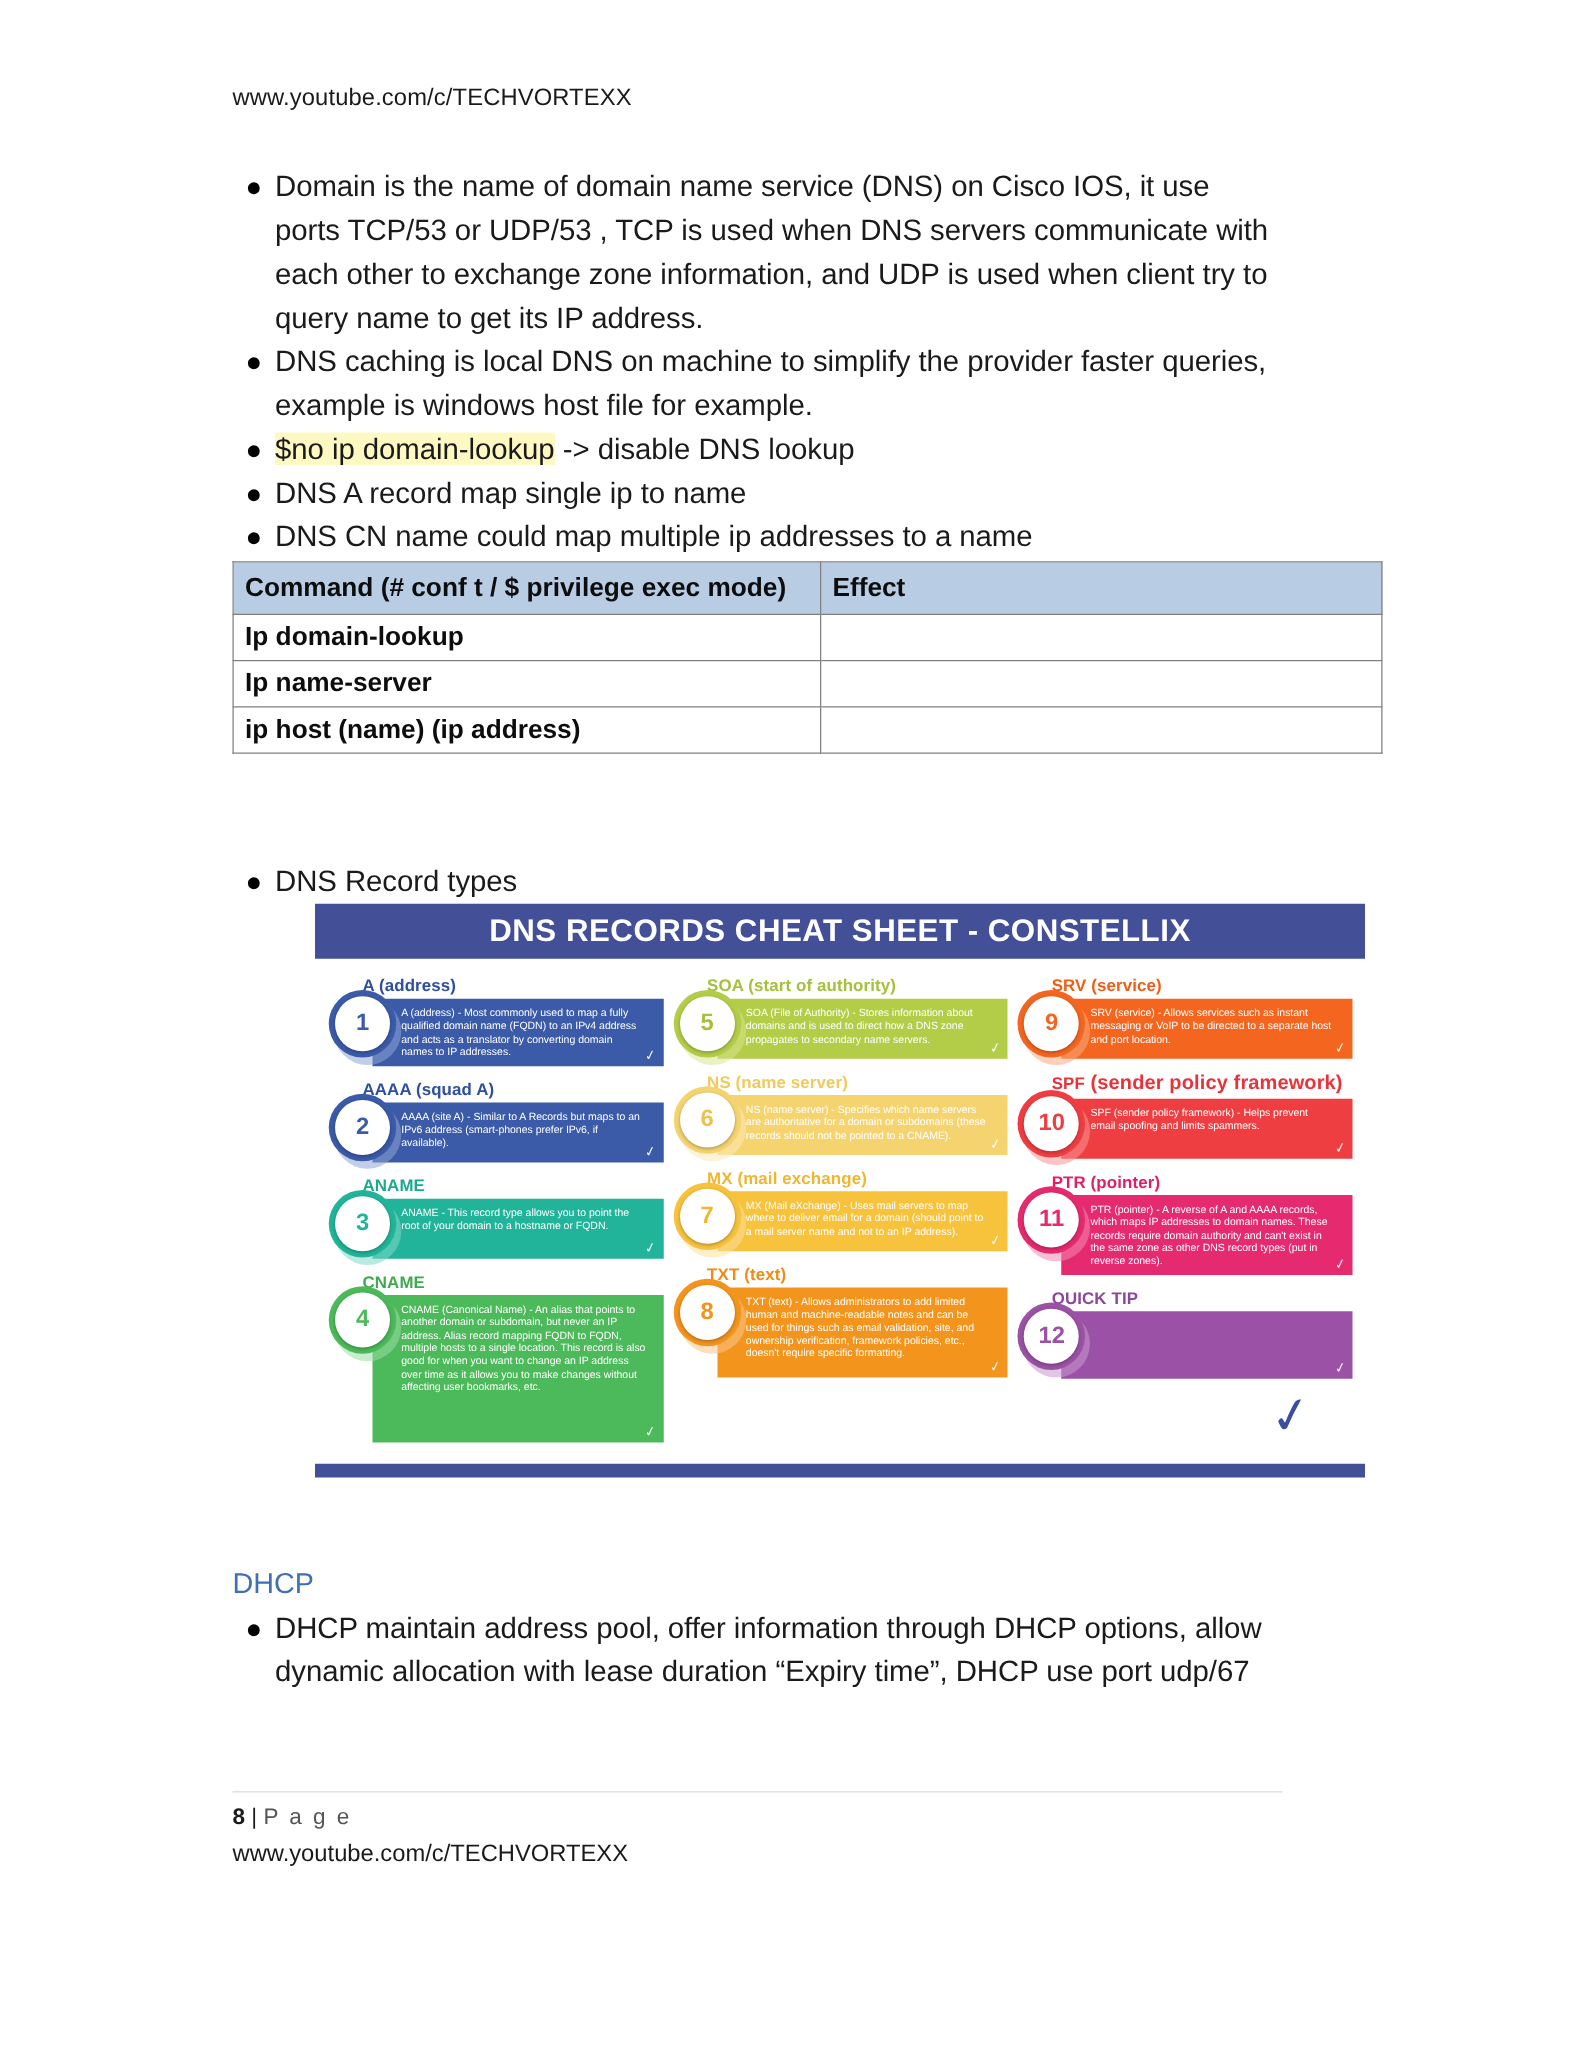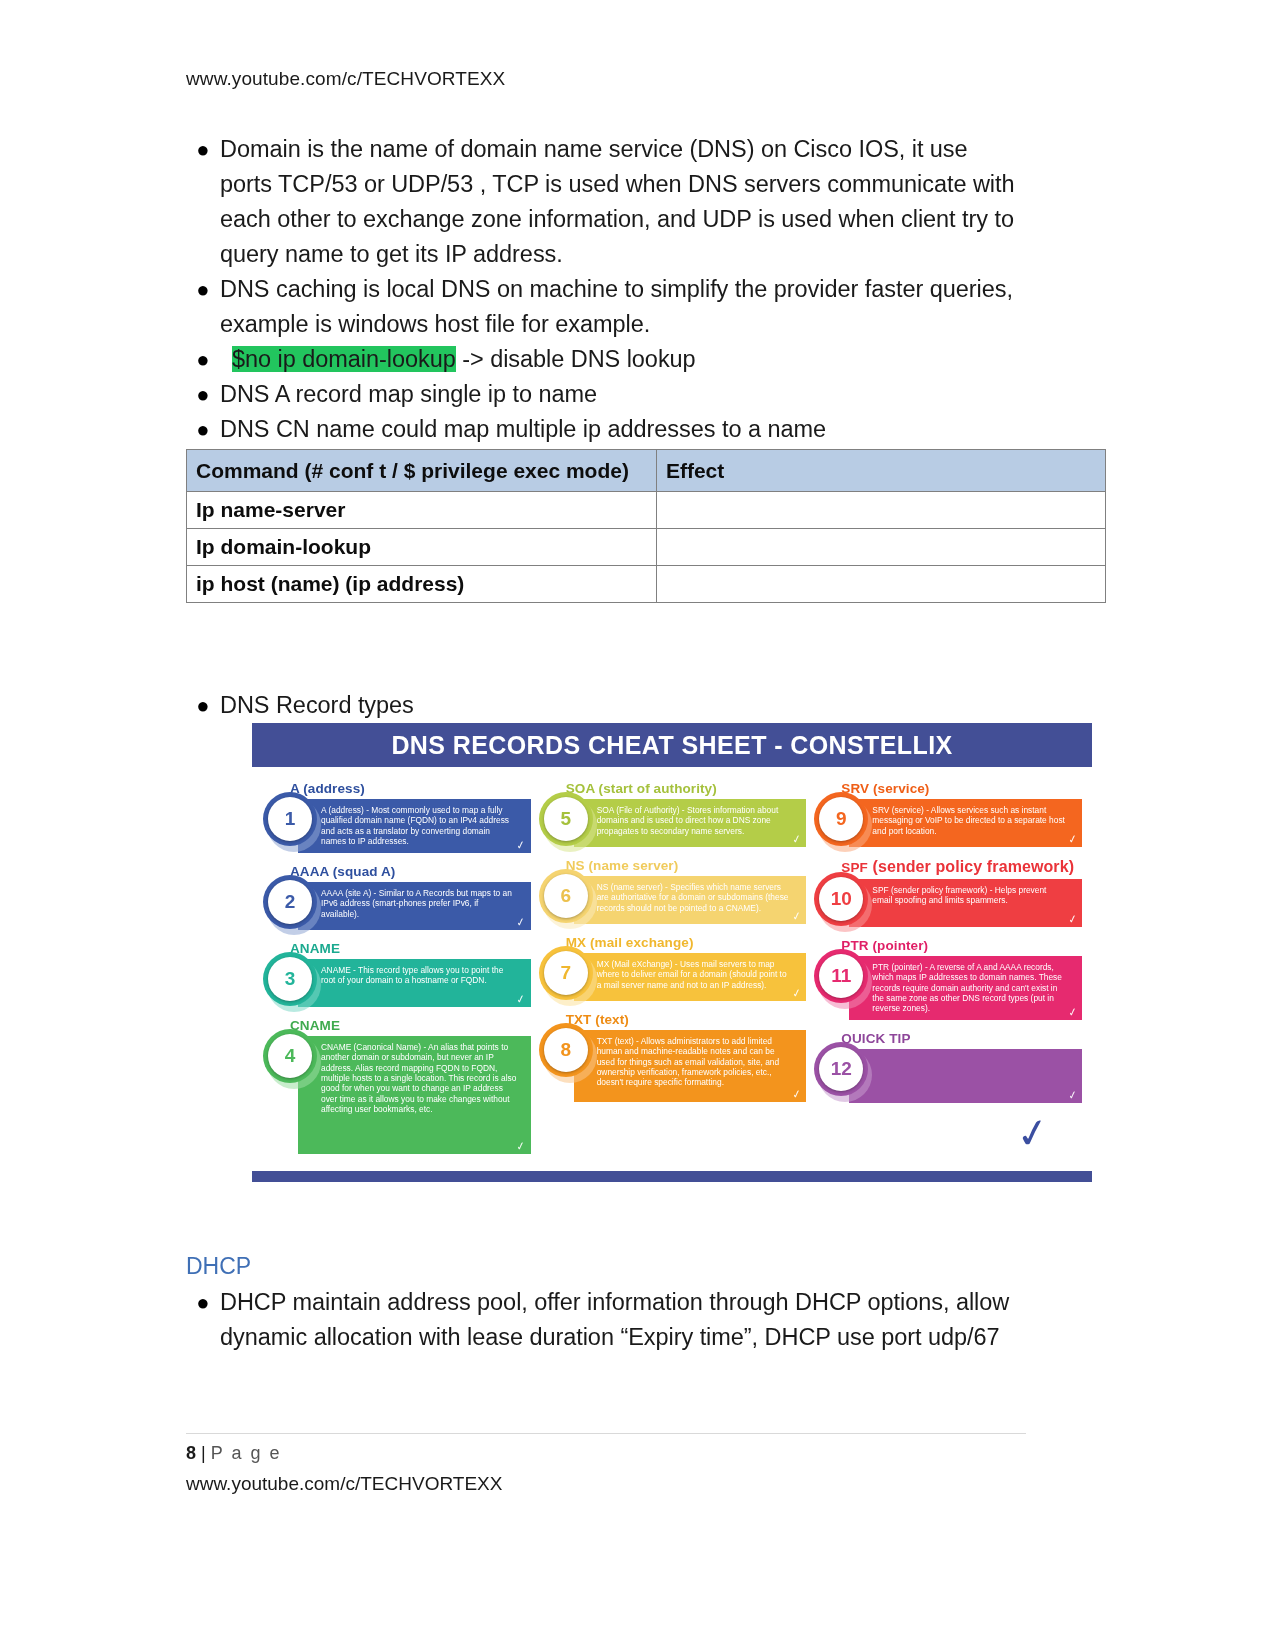--- a/index.html
+++ b/index.html
@@ -23,21 +23,21 @@
   .blist { position:absolute; left:186px; top:132px; width:840px; }
   .bitem { display:flex; align-items:flex-start; margin-bottom:0px; }
   .bullet {
     width:34px; flex:0 0 34px; text-align:center;
     font-size:22px; line-height:35px; color:#000;
   }
   .btext {
     font-size:23.5px; line-height:35px; color:#1a1a1a;
     flex:1 1 auto; letter-spacing:-0.05px;
   }
-  .hl { background:#22c55e;margin-left:12px; }
+  .hl { background:#fef9c3; }
 
   
   .tbl {
     position:absolute; left:186px; top:449px;
     width:920px; border-collapse:collapse;
     table-layout:fixed;
   }
   .tbl td, .tbl th {
     border:1px solid #808080;
     padding:5px 9px;
@@ -188,25 +188,25 @@
 
   <table class="tbl">
     <thead>
       <tr>
         <th class="col-a">Command (# conf t / $ privilege exec mode)</th>
         <th class="col-b">Effect</th>
       </tr>
     </thead>
     <tbody>
       <tr>
-        <td>Ip name-server</td>
+        <td>Ip domain-lookup</td>
         <td></td>
       </tr>
       <tr>
-        <td>Ip domain-lookup</td>
+        <td>Ip name-server</td>
         <td></td>
       </tr>
       <tr>
         <td>ip host (name) (ip address)</td>
         <td></td>
       </tr>
     </tbody>
   </table>
 
   <div class="rec-bullet">

